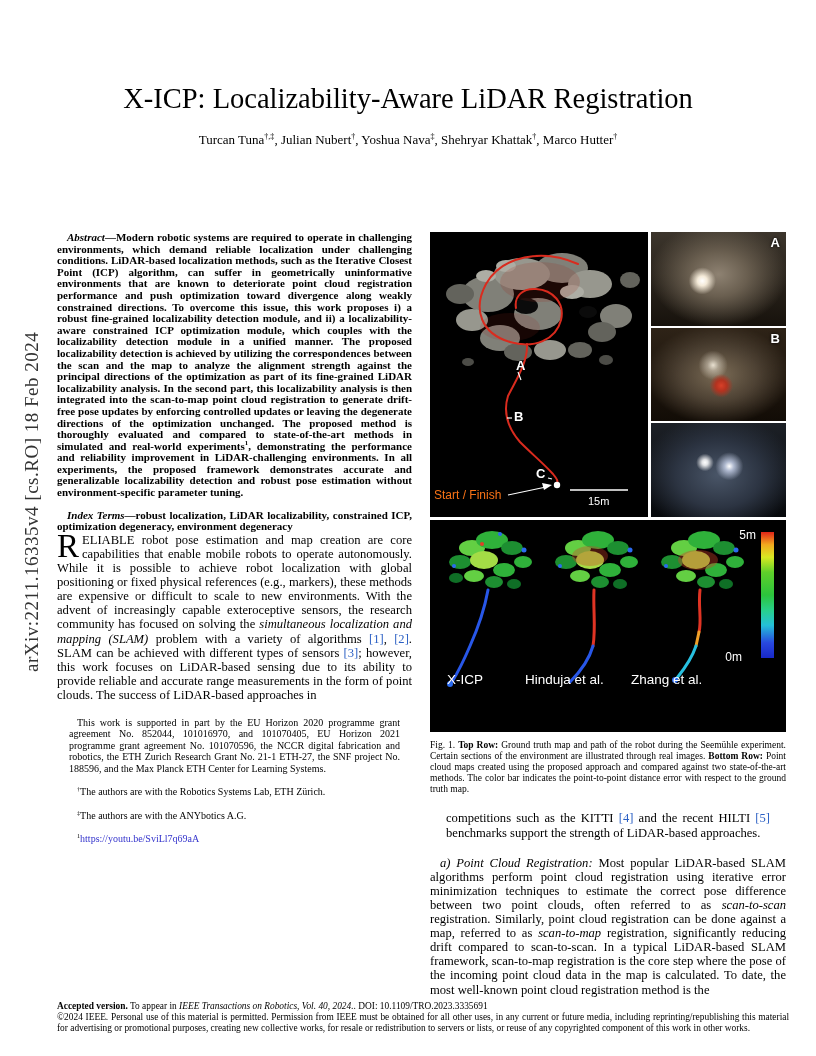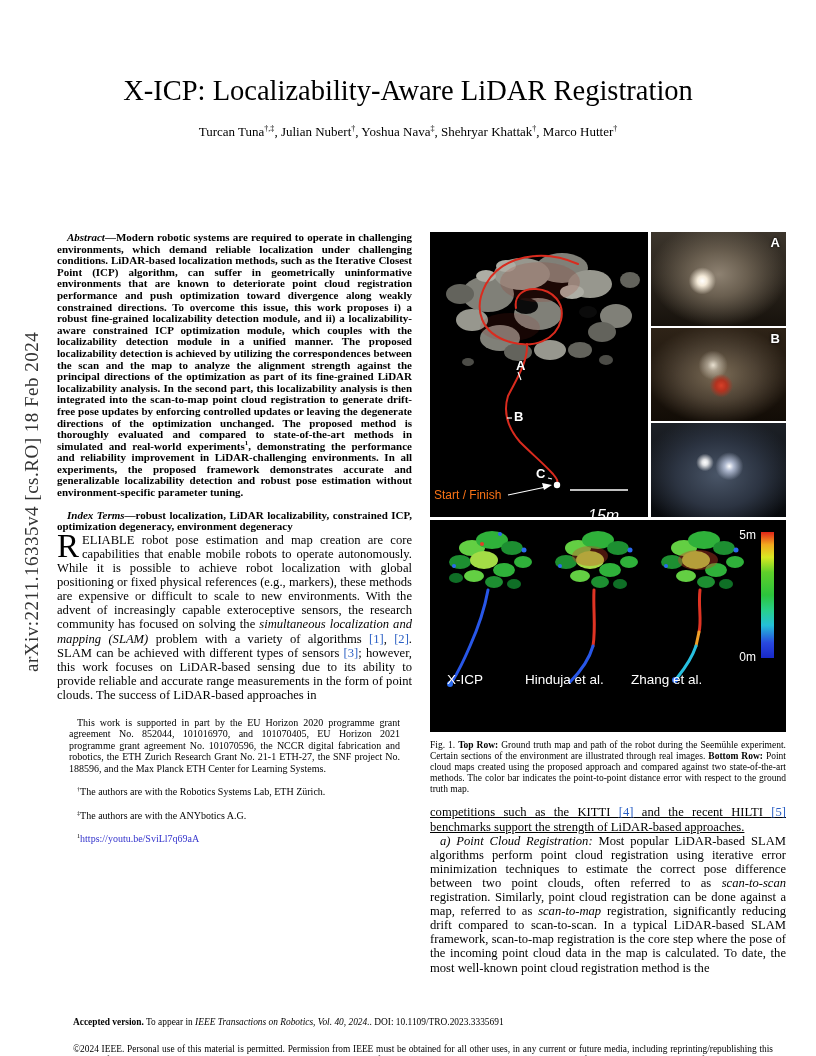--- a/index.html
+++ b/index.html
@@ -7,21 +7,21 @@
         font-family:"Liberation Serif",serif;overflow:hidden;}
 
   
   .arxiv-side{position:absolute;left:18px;top:272px;height:460px;width:28px;
     writing-mode:vertical-rl;transform:rotate(180deg);
     font-size:19px;color:#333;letter-spacing:.5px;
     display:flex;align-items:center;justify-content:center;white-space:nowrap;}
 
   
   .title-block{position:absolute;left:58px;top:68px;width:700px;text-align:center;}
-  .title-block h1{margin:4px;font-weight:400;font-size:28.5px;line-height:37px;text-align:center;}
+  .title-block h1{margin:12px;font-weight:400;font-size:28.5px;line-height:37px;text-align:center;}
   .authors{margin-top:15px;font-size:13px;}
 
   .sup{vertical-align:super;font-size:.62em;line-height:0;}
   .i{font-style:italic;}
   .b{font-weight:bold;}
   .bi{font-weight:bold;font-style:italic;}
   .cite{color:#2a5fc4;}
   .link{color:#3333cc;}
   .sc{font-size:10px;}
 
@@ -46,22 +46,22 @@
   .fig-top{display:flex;gap:3px;height:285px;}
   .map-panel{position:relative;width:218px;height:285px;background:#000;flex:none;}
   .map-panel svg{position:absolute;inset:0;}
   .map-label{position:absolute;color:#fff;font-family:"Liberation Sans",sans-serif;
              font-size:13px;font-weight:bold;}
   .lbl-a{left:86px;top:126px;}
   .lbl-b{left:84px;top:177px;}
   .lbl-c{left:106px;top:234px;}
   .map-start{position:absolute;left:4px;top:256px;color:#f97316;font-size:12px;
              font-family:"Liberation Sans",sans-serif;}
-  .map-scale{position:absolute;left:158px;top:275px;color:#fff;font-size:16px;
-             font-family:"Liberation Sans",sans-serif;font-style:italic;}
+  .map-scale{position:absolute;left:158px;top:263px;color:#fff;font-size:11px;
+             font-family:"Liberation Sans",sans-serif;}
   .photo-stack{display:flex;flex-direction:column;gap:2px;flex:1;}
   .photo{position:relative;flex:1;}
   .photo-label{position:absolute;top:3px;right:6px;color:#fff;font-weight:bold;
                font-size:13px;font-family:"Liberation Sans",sans-serif;
                text-shadow:0 0 3px #000;}
   .photo-1{background:
     radial-gradient(circle at 38% 52%, #ffffff 0%, #f4ead8 5%, rgba(244,234,216,0) 14%),
     radial-gradient(ellipse at 50% 45%, #8e8272 0%, #6a5f50 30%, rgba(0,0,0,0) 72%),
     linear-gradient(#3c352c,#17120c);}
   .photo-2{background:
@@ -77,32 +77,32 @@
 
   .fig-bottom{position:relative;margin-top:3px;height:212px;background:#000;}
   .fig-bottom svg{position:absolute;inset:0;}
   .colorbar{position:absolute;right:12px;top:12px;width:13px;height:126px;
     background:linear-gradient(to bottom,
       #e02418 0%, #f2a81e 10%, #d8e822 20%, #5fd02a 32%, #2cc43c 50%,
       #28d08a 62%, #24c0d8 74%, #2848e0 88%, #1828c8 100%);}
   .cb-label{position:absolute;color:#fff;font-family:"Liberation Sans",sans-serif;
             font-size:12px;}
   .cb-top{right:30px;top:8px;}
-  .cb-bottom{right:30px;top:130px;}
+  .cb-bottom{right:44px;top:130px;}
   .method-label{position:absolute;top:152px;color:#fff;font-size:13.5px;
                 font-family:"Liberation Sans",sans-serif;}
   .m1{left:17px;} .m2{left:95px;} .m3{left:201px;}
 
   .caption{font-size:9.5px;line-height:11.1px;text-align:justify;margin:8px 0 10px 0;}
-  .rc-p1{margin:0;text-decoration:underline;}
+  .rc-p1{margin:16px;}
   .rc-p2{margin:0;}
 
   .notice{position:absolute;left:57px;top:1001px;width:732px;
           font-size:9.4px;line-height:10.9px;text-align:justify;}
-  .notice p{margin:16px;}
+  .notice p{margin:0;}
 </style>
 </head>
 <body>
 
 <div class="page">
 
   <div class="arxiv-side">arXiv:2211.16335v4  [cs.RO]  18 Feb 2024</div>
 
   <header class="title-block">
     <h1><span>X-ICP: Localizability-Aware LiDAR Registration</span><br></h1>

